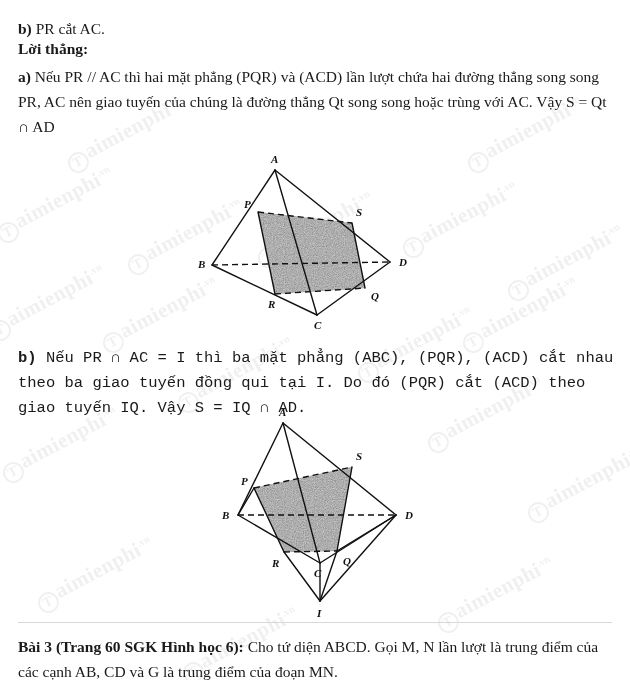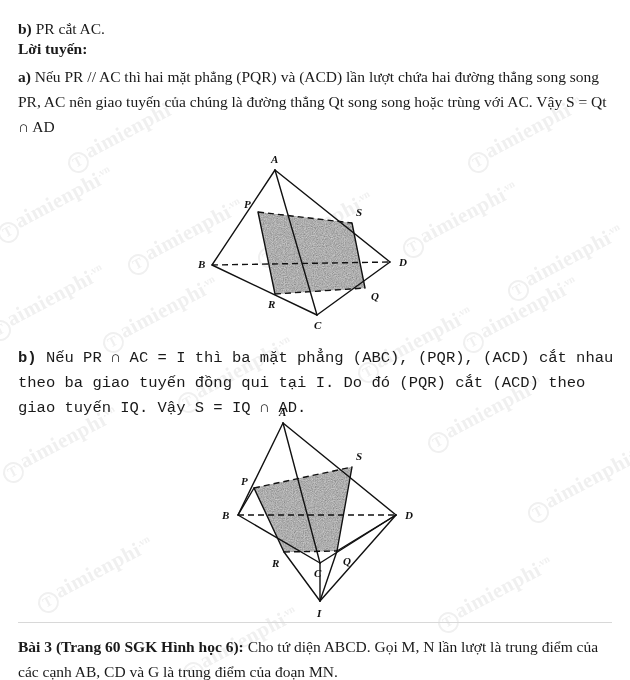--- a/index.html
+++ b/index.html
@@ -115,21 +115,21 @@
     <div class="wm" style="left: 175px; top: 630px; color: rgb(240, 240, 240); transform: rotate(-28deg);"><span class="wm-ring" style="border-color: rgb(240, 240, 240);">T</span><span>aimienphi</span><span class="wm-sup">.vn</span></div>
   </div>
 
 <div id="content">
 
   <div class="para" style="top:16px;">
     <b class="bold-lead">b)</b><span> PR cắt AC.</span>
   </div>
 
   <div class="para" style="top:36px;">
-    <b class="bold-lead">Lời tuyến:</b><span></span>
+    <b class="bold-lead">Lời thẳng:</b><span></span>
   </div>
 
   <div class="para" style="top:64px;">
     <b class="bold-lead">a)</b><span> Nếu PR // AC thì hai mặt phẳng (PQR) và (ACD) lần lượt chứa hai đường thẳng song song PR, AC nên giao tuyến của chúng là đường thẳng Qt song song hoặc trùng với AC. Vậy S = Qt ∩ AD</span>
   </div>
 
   <svg class="fig" id="figure-1" xmlns="http://www.w3.org/2000/svg" style="left:180px; top:152px;" width="280" height="185" viewBox="0 0 280 185">
     <defs>
       <filter id="noise1" x="0%" y="0%" width="100%" height="100%">
         <feTurbulence type="fractalNoise" baseFrequency="0.9" numOctaves="4" result="n"></feTurbulence>

